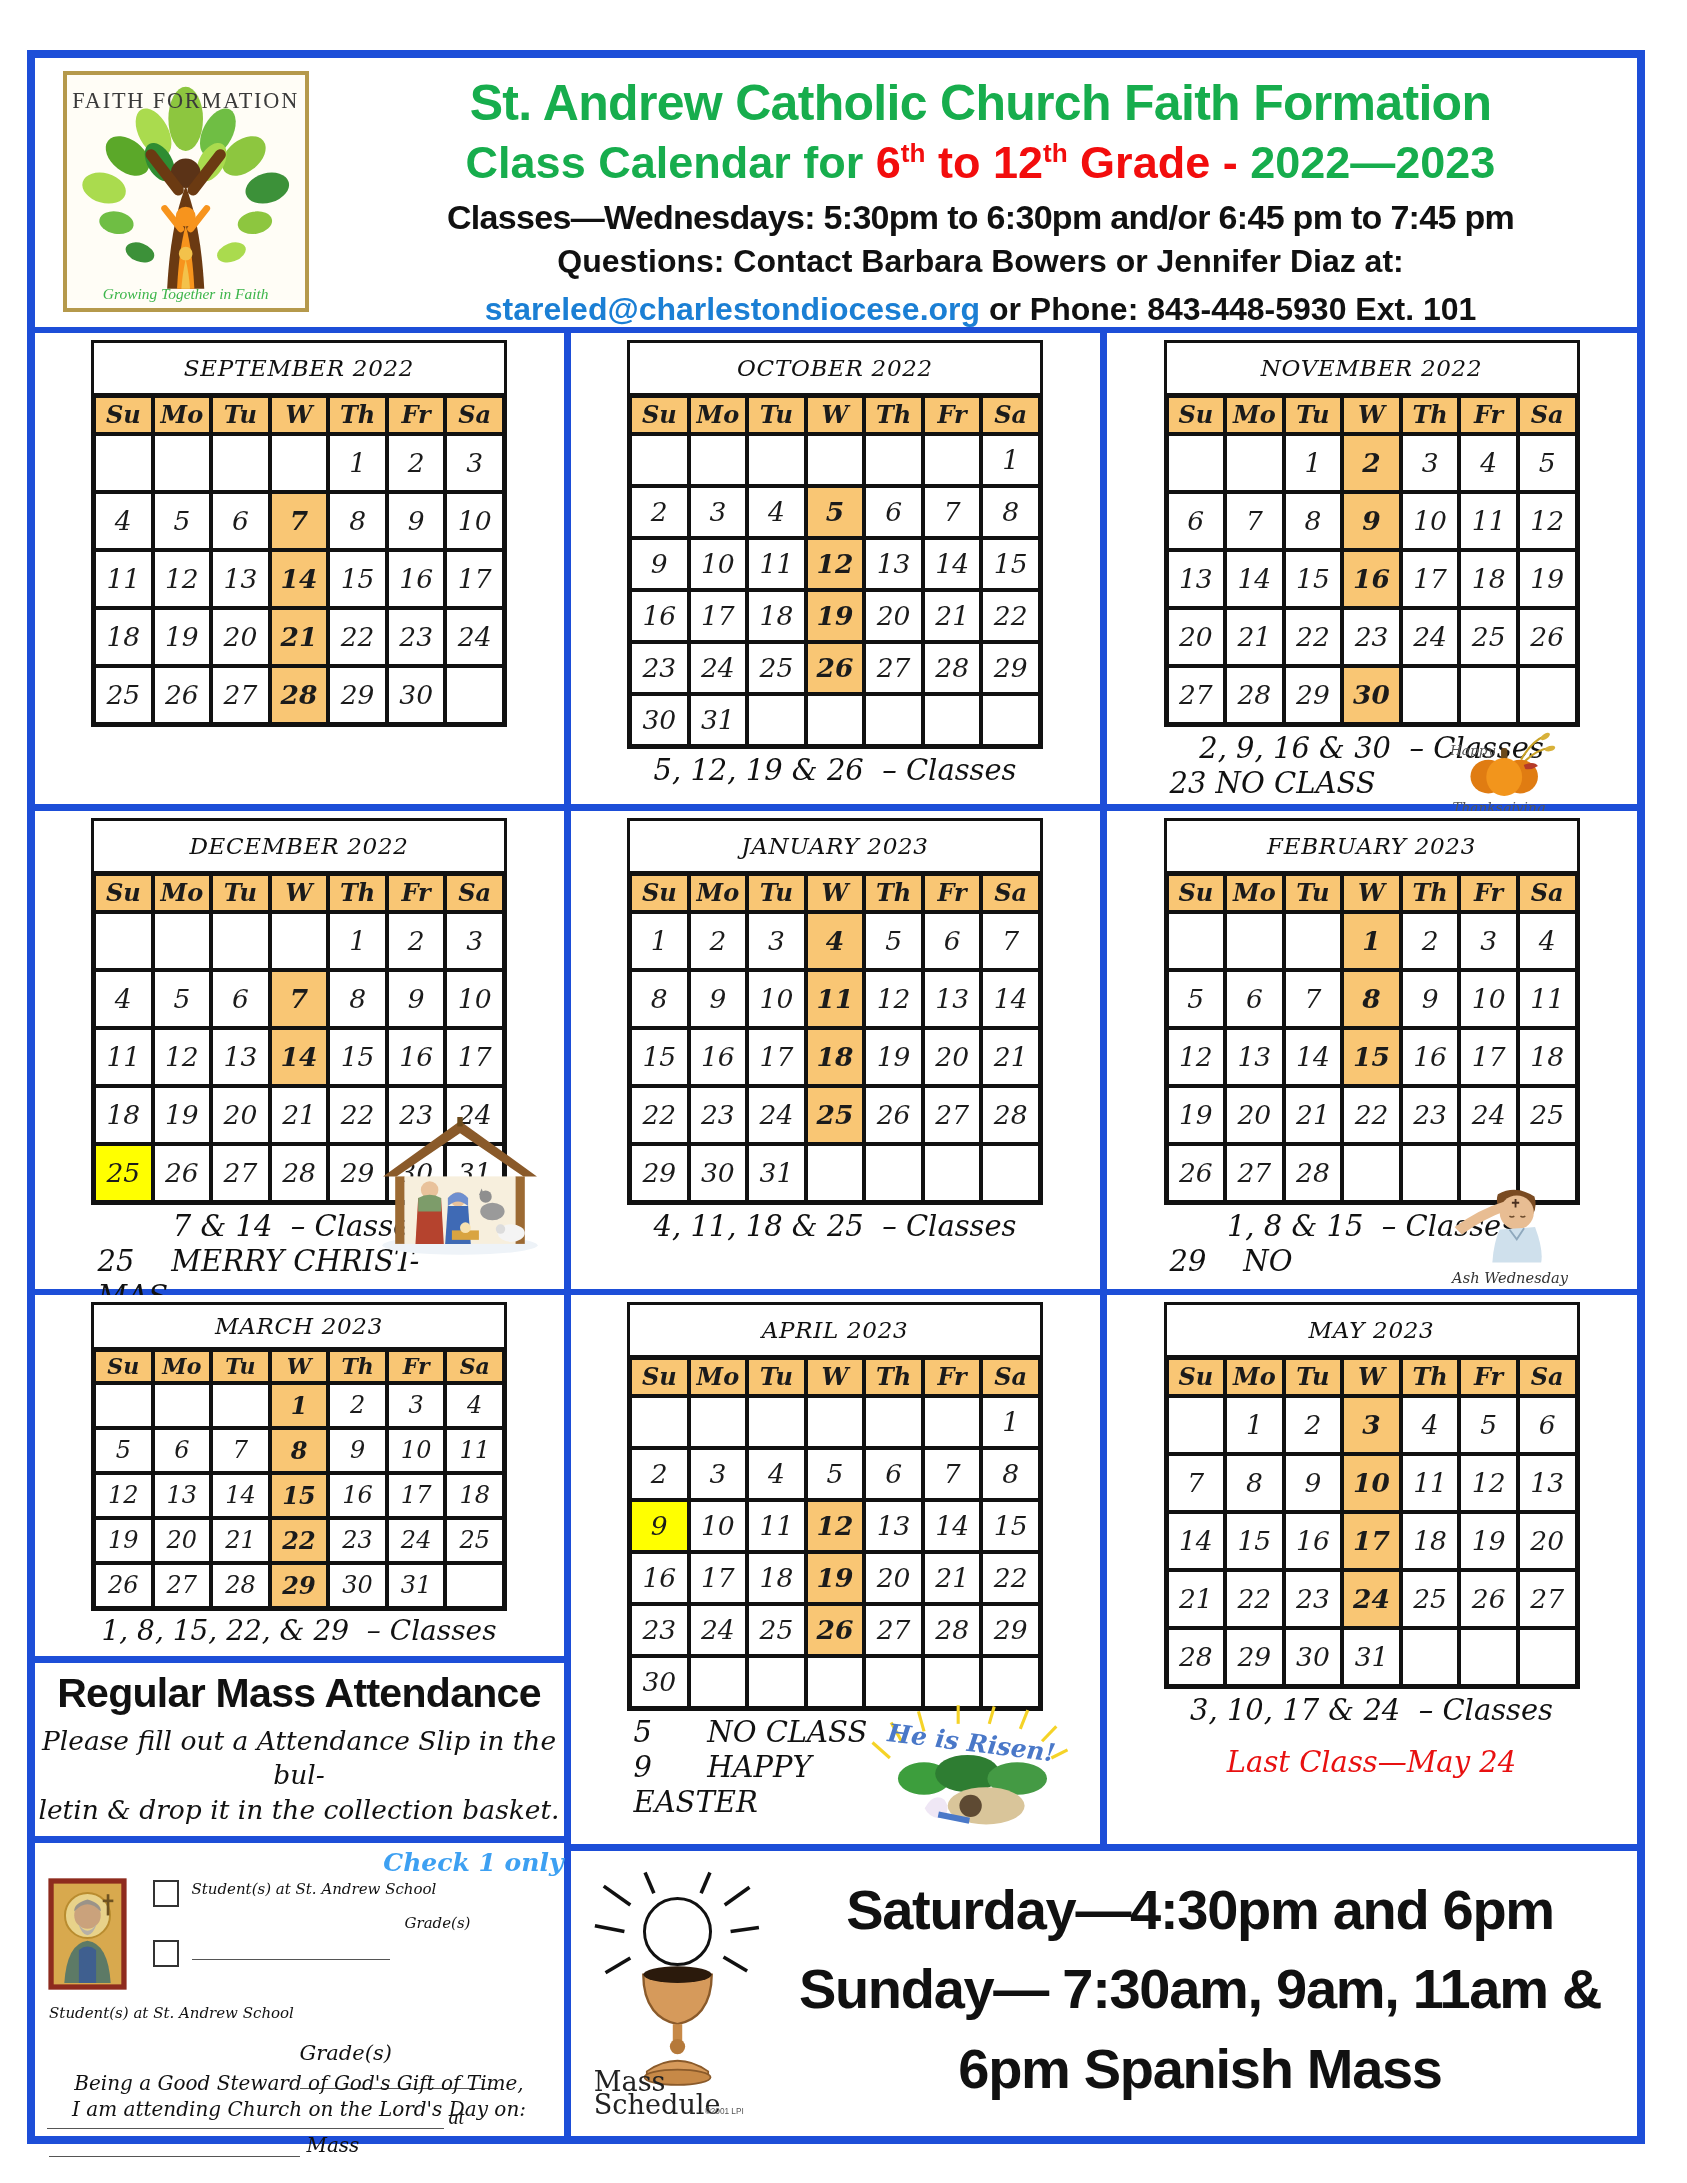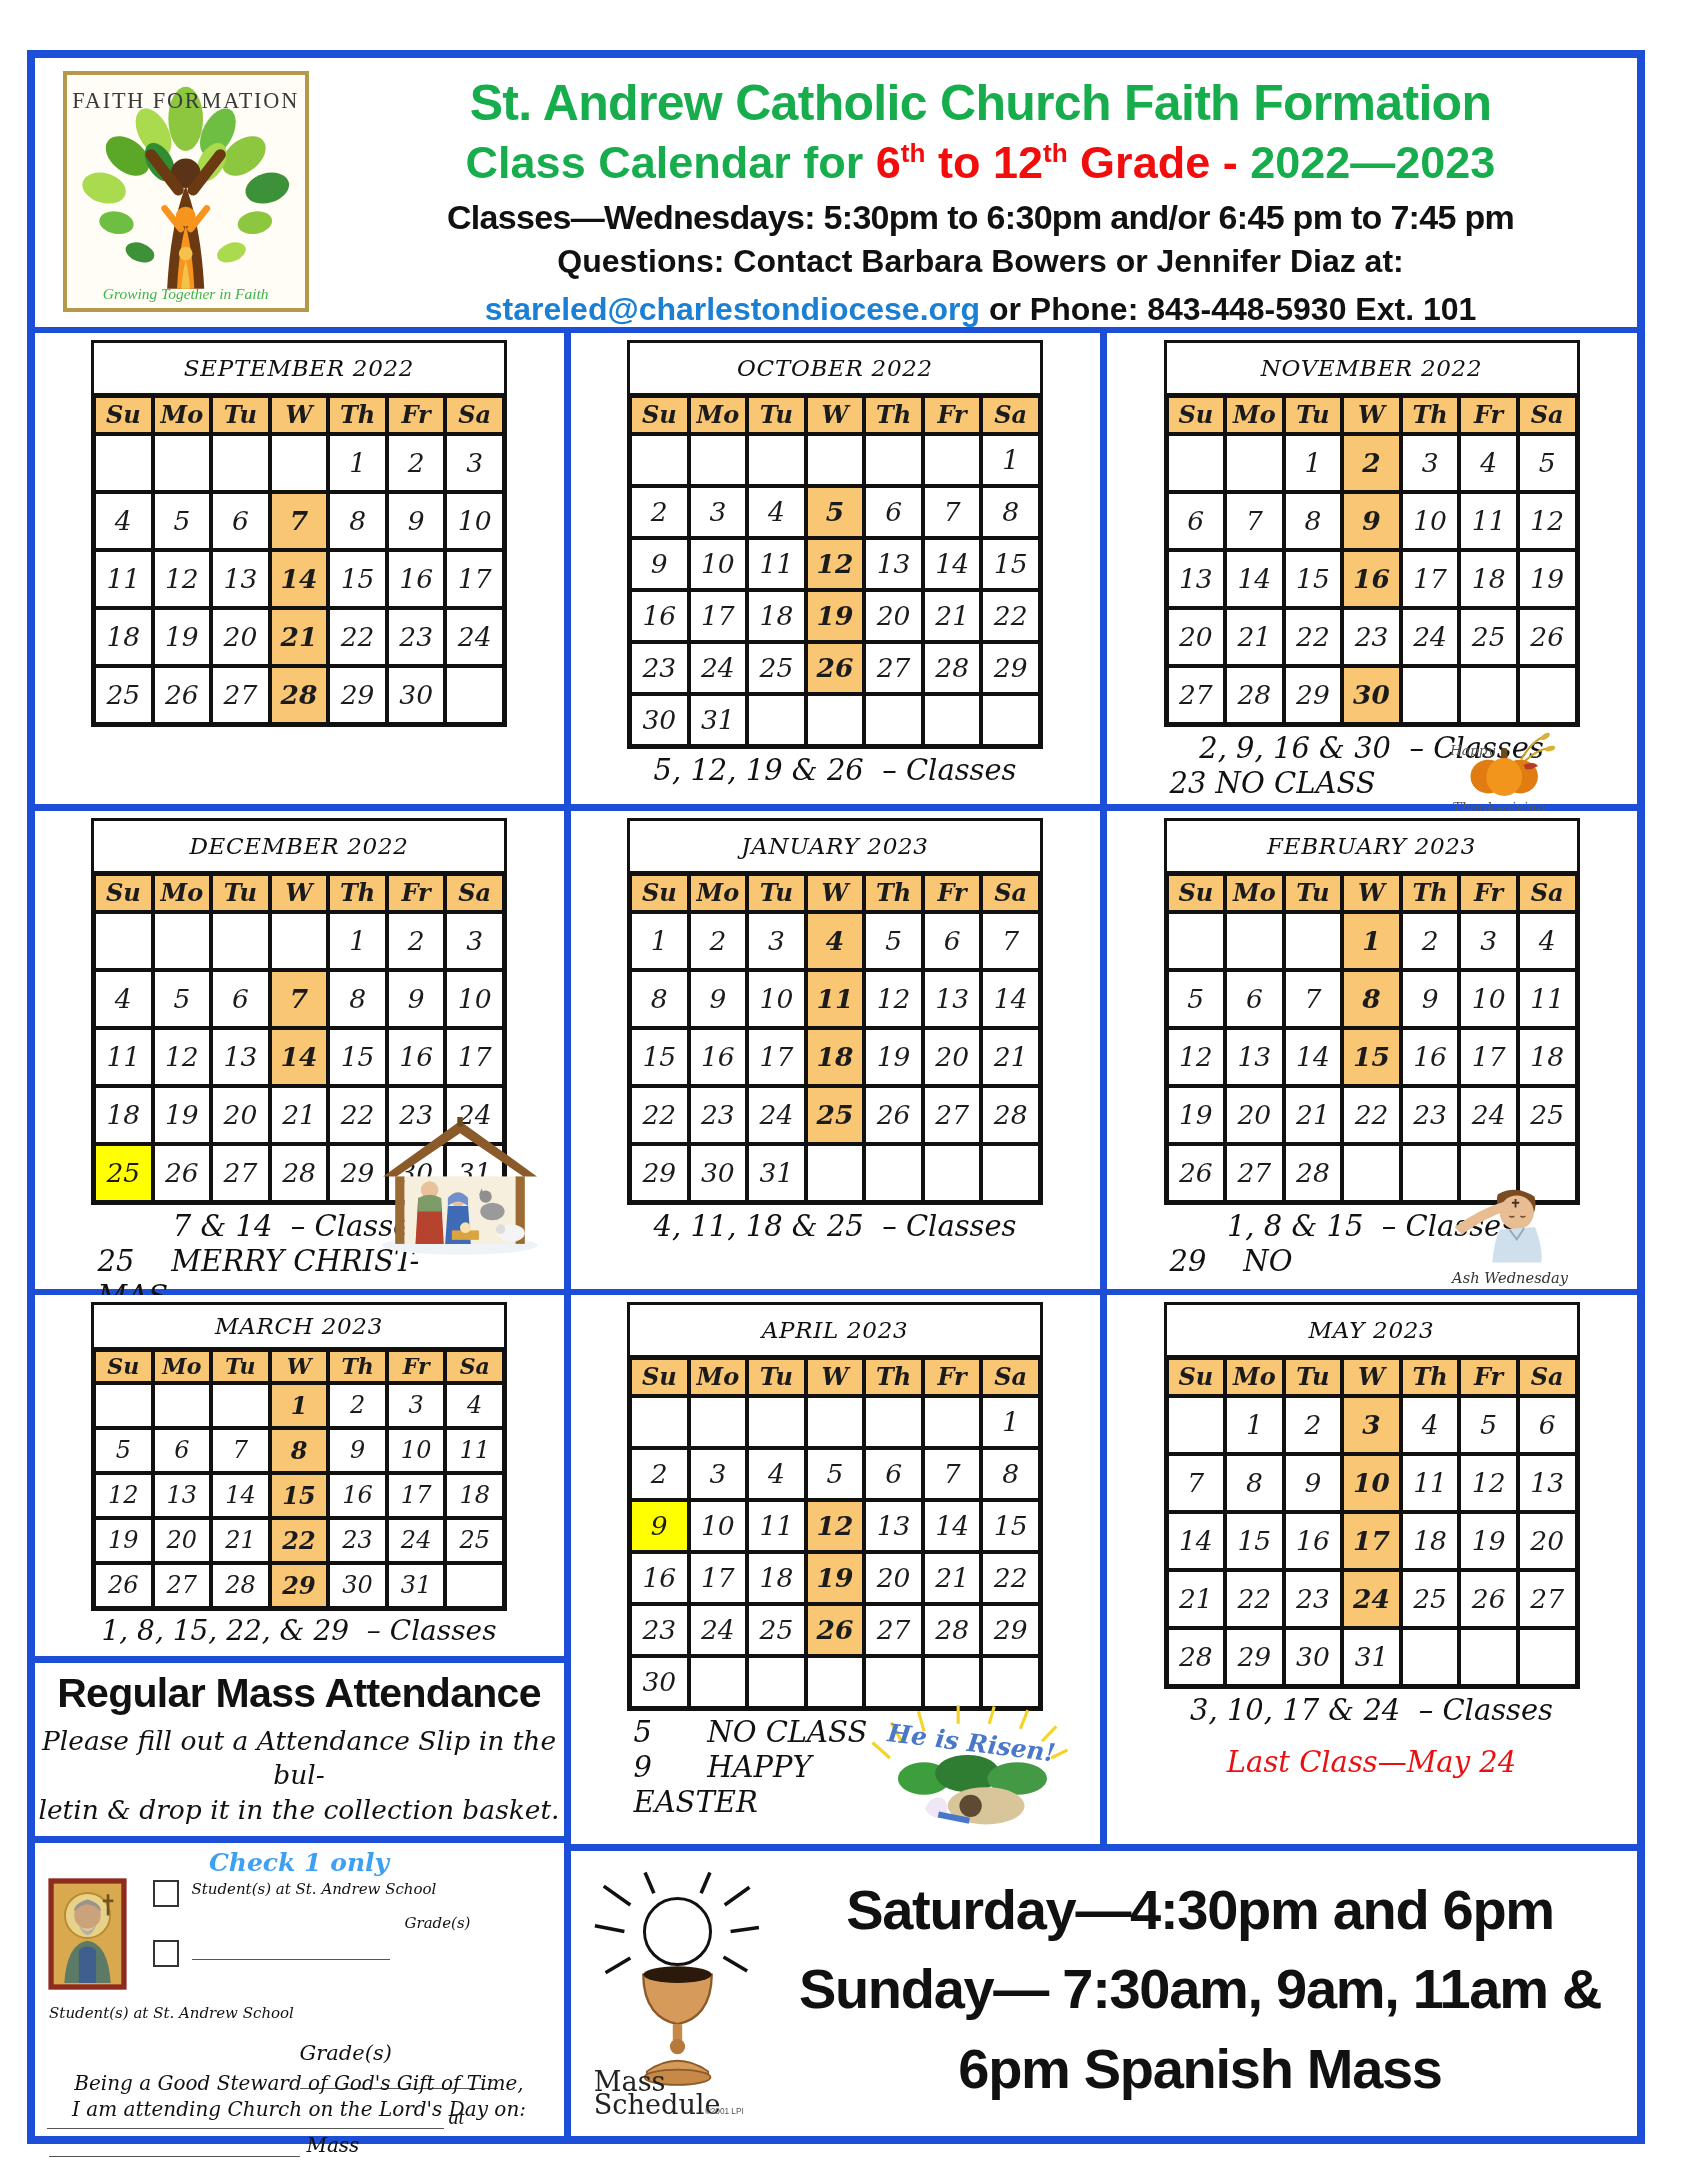--- a/index.html
+++ b/index.html
@@ -57,21 +57,21 @@
   .note-img.he-is-risen{right:30px;bottom:18.5px;width:205px;}
 
   
   #mass-required{text-align:center;}
   .mr-head{font-size:41px;font-weight:bold;color:#111;line-height:1.06;margin-top:9.3px;letter-spacing:-0.7px;}
   .mr-script{font-family:"DejaVu Serif",serif;font-style:italic;font-size:26.5px;
              color:#111;line-height:1.3;margin-top:8px;}
 
   
   #slip{font-family:"DejaVu Serif",serif;font-style:italic;color:#111;}
-  .slip-title{position:absolute;left:0;right:0;top:5.3px;text-align:center;
+  .slip-title{position:absolute;left:0;right:0;top:5.3px;text-align:right;
               font-size:25px;font-weight:bold;color:#3da0f2;}
   .standrew{position:absolute;left:12px;top:34px;width:81px;height:114px;}
   .standrew svg{width:100%;height:100%;}
   .cbx{position:absolute;width:22.5px;height:22.5px;border:2px solid #333;background:#fff;}
   .cb1{left:118px;top:37px;}
   .cb2{left:118px;top:97px;}
   .sl{position:absolute;font-size:15px;}
   .opt1{left:157px;top:37px;}
   .grades1{left:370px;top:71px;}
   .uline{display:inline-block;border-bottom:1.3px solid #555;height:1.05em;vertical-align:bottom;}

